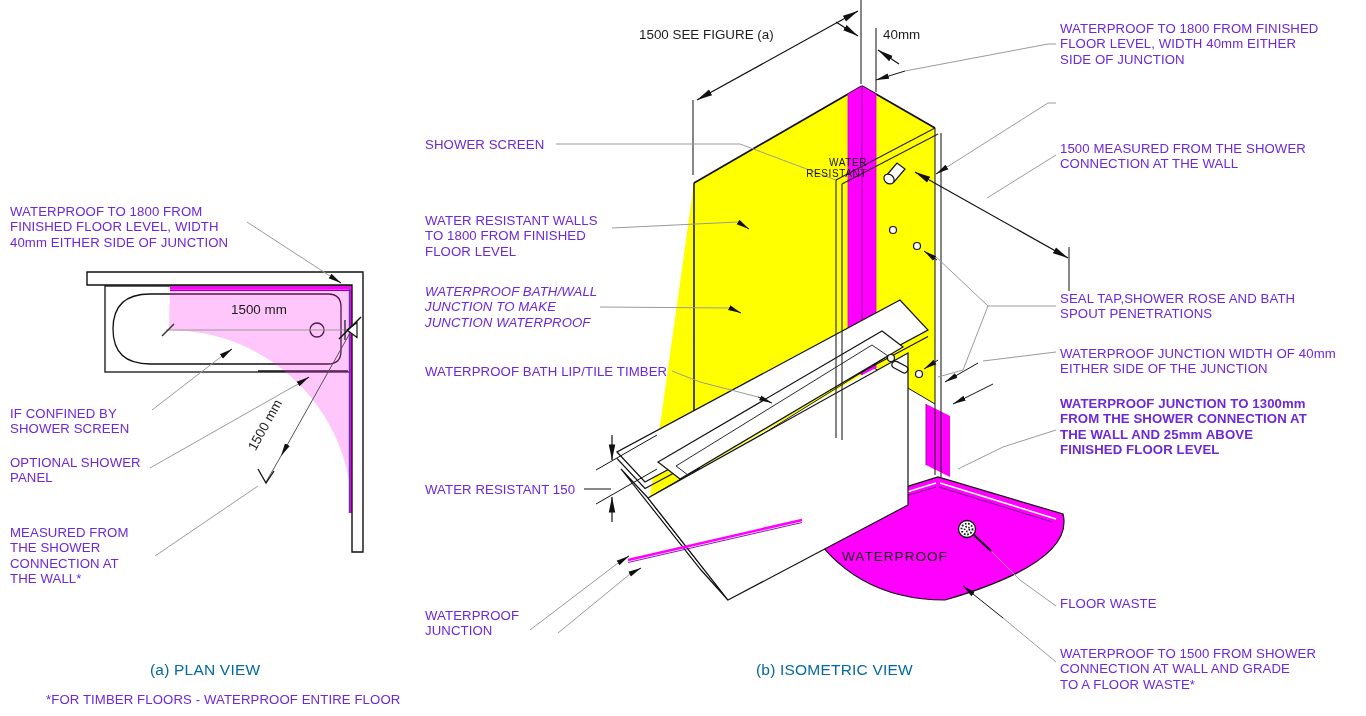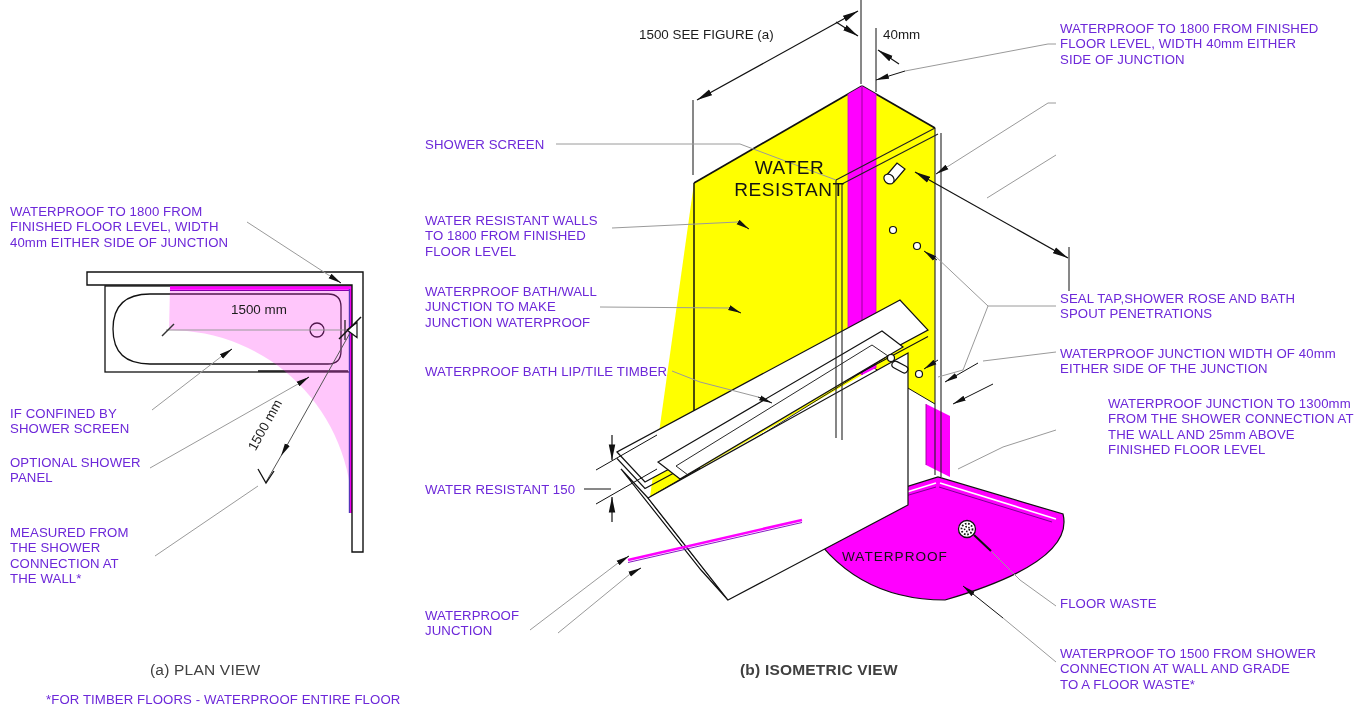--- a/index.html
+++ b/index.html
@@ -1,23 +1,23 @@
 <!DOCTYPE html>
 <html><head>
 <meta charset="utf-8">
 <style>
   html,body{margin:0;padding:0;background:#fff;}
   #stage{position:relative;width:1366px;height:716px;background:#fff;overflow:hidden;
          font-family:"Liberation Sans", sans-serif;color:#1c1c1c;}
   svg{position:absolute;left:0;top:0;}
   .lbl{position:absolute;font-size:13.2px;line-height:15.4px;white-space:pre-line;
        letter-spacing:0.1px;color:#6d28d9;}
-  .cap{position:absolute;font-size:15.5px;letter-spacing:0.2px;color:#404040;white-space:pre;}
+  .cap{position:absolute;font-size:15.5px;letter-spacing:0.2px;color:#0369a1;white-space:pre;}
   .dimtxt{position:absolute;font-size:13.4px;color:#1c1c1c;white-space:pre;}
-  .walltxt{position:absolute;font-size:19px;letter-spacing:0.6px;text-align:center;
+  .walltxt{position:absolute;font-size:10px;letter-spacing:0.6px;text-align:right;
            white-space:pre-line;color:#141414;}
   .floortxt{position:absolute;font-size:13.6px;letter-spacing:1px;color:#141414;white-space:pre;}
   .rot{transform:rotate(-61deg);transform-origin:left bottom;}
 </style>
 </head>
 <body>
 
 <div id="stage">
 
 <svg width="1366" height="716" viewBox="0 0 1366 716">
@@ -212,44 +212,46 @@
 THE WALL*</div>
   <div class="dimtxt" style="left:231px;top:302px;">1500 mm</div>
   <div class="dimtxt rot" style="left:258px;top:438px;">1500 mm</div>
   <div class="cap" style="left:150px;top:661px;">(a) PLAN VIEW</div>
   <div class="lbl" style="left:46px;top:692px;text-align:center;">*FOR TIMBER FLOORS - WATERPROOF ENTIRE FLOOR</div>
 
   <div class="lbl" style="left:425px;top:137px;">SHOWER SCREEN</div>
   <div class="lbl" style="left:425px;top:213px;">WATER RESISTANT WALLS
 TO 1800 FROM FINISHED
 FLOOR LEVEL</div>
-  <div class="lbl" style="left:425px;top:284px;">WATERPROOF BATH/WALL
+  <div class="lbl" style="left:425px;top:284px;font-style:italic;">WATERPROOF BATH/WALL
 JUNCTION TO MAKE
 JUNCTION WATERPROOF</div>
   <div class="lbl" style="left:425px;top:364px;">WATERPROOF BATH LIP/TILE TIMBER</div>
   <div class="lbl" style="left:425px;top:482px;">WATER RESISTANT 150</div>
   <div class="lbl" style="left:425px;top:608px;">WATERPROOF
 JUNCTION</div>
 
   <div class="lbl" style="left:1060px;top:21px;">WATERPROOF TO 1800 FROM FINISHED
 FLOOR LEVEL, WIDTH 40mm EITHER
 SIDE OF JUNCTION</div>
+  <div class="lbl" style="left:1060px;top:141px;">1500 MEASURED FROM THE SHOWER
+CONNECTION AT THE WALL</div>
   <div class="lbl" style="left:1060px;top:291px;">SEAL TAP,SHOWER ROSE AND BATH
 SPOUT PENETRATIONS</div>
   <div class="lbl" style="left:1060px;top:346px;">WATERPROOF JUNCTION WIDTH OF 40mm
 EITHER SIDE OF THE JUNCTION</div>
-  <div class="lbl" style="left:1108px;top:396px;">WATERPROOF JUNCTION TO 1300mm
+  <div class="lbl" style="left:1060px;top:396px;font-weight:bold;">WATERPROOF JUNCTION TO 1300mm
 FROM THE SHOWER CONNECTION AT
 THE WALL AND 25mm ABOVE
 FINISHED FLOOR LEVEL</div>
   <div class="lbl" style="left:1060px;top:596px;">FLOOR WASTE</div>
   <div class="lbl" style="left:1060px;top:636px;margin-top:10px;">WATERPROOF TO 1500 FROM SHOWER
 CONNECTION AT WALL AND GRADE
 TO A FLOOR WASTE*</div>
 
   <div class="dimtxt" style="left:639px;top:27px;">1500 SEE FIGURE (a)</div>
   <div class="dimtxt" style="left:883px;top:27px;text-align:right;">40mm</div>
   <div class="walltxt" style="left:712px;top:157px;width:155px;">WATER
 RESISTANT</div>
   <div class="floortxt" style="left:842px;top:549px;">WATERPROOF</div>
-  <div class="cap" style="left:740px;top:661px;font-weight:bold;">(b) ISOMETRIC VIEW</div>
+  <div class="cap" style="left:756px;top:661px;">(b) ISOMETRIC VIEW</div>
 
 </div>
 
 </body></html>

